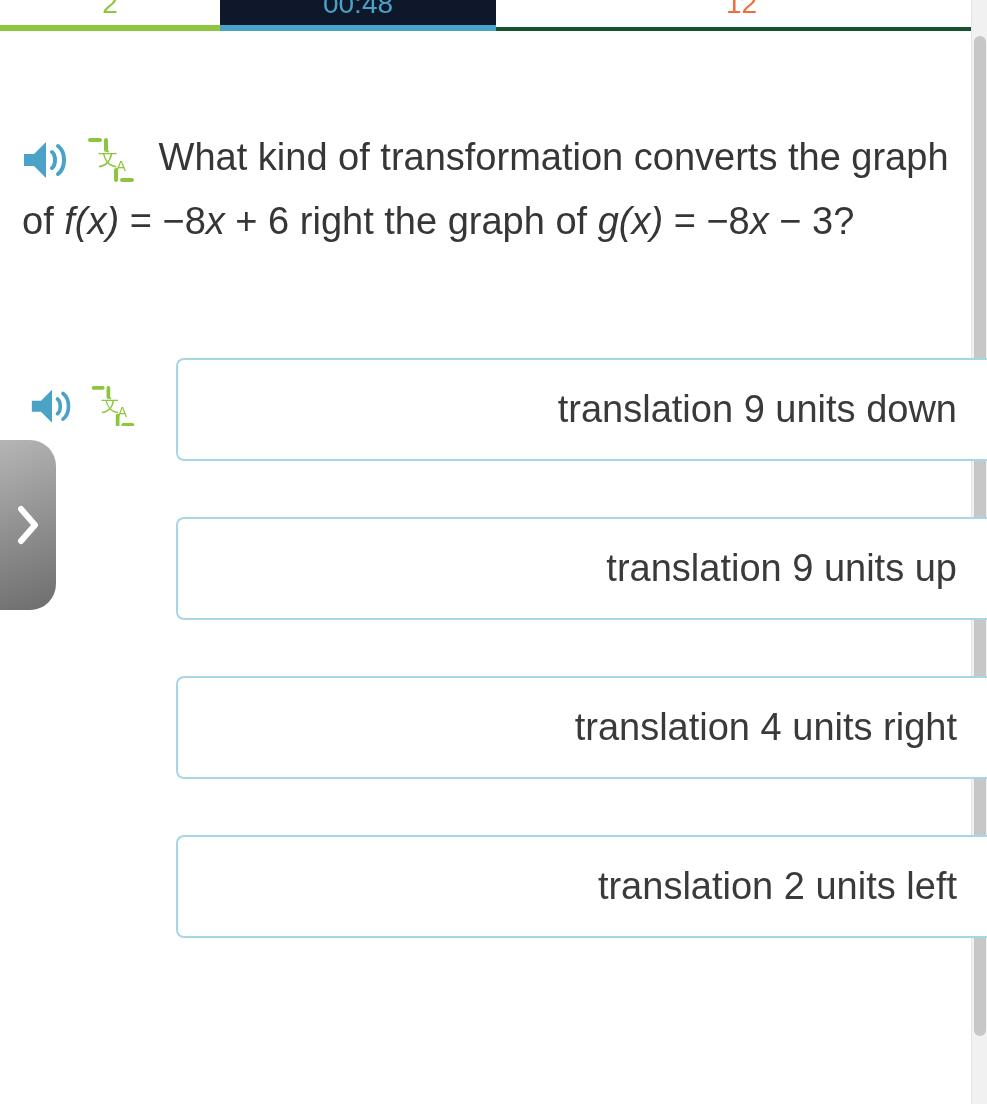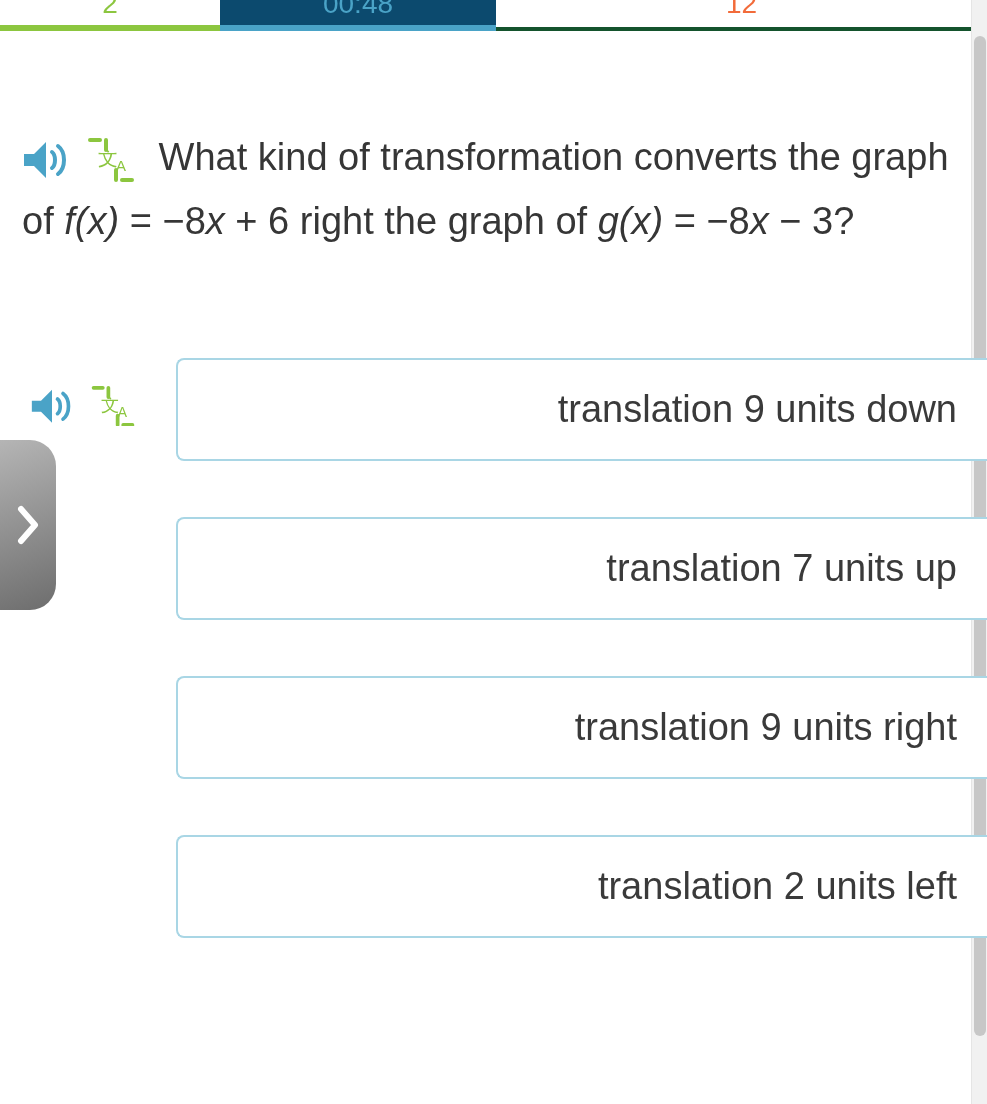--- a/index.html
+++ b/index.html
@@ -3,21 +3,21 @@
 <meta charset="utf-8">
 <style>
   * { box-sizing: border-box; margin: 0; padding: 0; }
   html, body { width: 987px; height: 1104px; font-family: Verdana, Geneva, sans-serif; background: #fff; color: #333; }
   .root { position: relative; width: 987px; height: 1104px; overflow: hidden; }
 
   
   .topbar { position: absolute; top: 0; left: 0; width: 987px; height: 31px; display: flex; }
   .seg { height: 31px; display: flex; align-items: flex-start; justify-content: center; font-size: 28px; line-height: 22px; overflow: hidden; font-weight: 400; }
   .seg-green  { width: 220px; background: #fff; color: #8cc63f; border-bottom: 6px solid #8cc63f; }
-  .seg-blue   { width: 276px; background: #0c4a6e; color: #4aa3c7; border-bottom: 6px solid #4aa3c7; }
+  .seg-blue   { width: 276px; background: #0f172a; color: #4aa3c7; border-bottom: 6px solid #4aa3c7; }
   .seg-orange { flex: 1;      background: #fff; color: #f26b3a; border-bottom: 4px solid #14532d; font-weight: 400; }
   .seg span { transform: translateY(-7px); }
 
   
   .scrollbar { position: absolute; top: 0; right: 0; width: 16px; height: 1104px; background: #f1f1f1; border-left: 1px solid #e5e5e5; }
   .scrollthumb { position: absolute; top: 36px; left: 2px; width: 12px; height: 1000px; background: #c7c7c7; border-radius: 6px; }
 
   
   .question { position: absolute; top: 125px; left: 22px; right: 24px; font-size: 38px; line-height: 64px; color: #363636; }
   .question .fx { font-style: italic; margin-top: 24px; }
@@ -96,22 +96,22 @@
       <span class="translate">
         <svg viewBox="0 0 54 44">
             <path fill="none" stroke="currentColor" stroke-width="4" stroke-linecap="round" d="M6 2h10M22 2v10M38 42h10M32 42v-10"></path>
             <text x="14" y="27" font-size="20" fill="currentColor" font-family="sans-serif">文</text>
             <text x="32" y="33" font-size="15" fill="currentColor" font-family="sans-serif">A</text>
           </svg>
       </span>
     </div>
     <div class="answers">
       <div class="answer"><span>translation 9 units down</span></div>
-      <div class="answer"><span>translation 7 units up</span></div>
-      <div class="answer"><span>translation 9 units right</span></div>
+      <div class="answer"><span>translation 9 units up</span></div>
+      <div class="answer"><span>translation 4 units right</span></div>
       <div class="answer"><span>translation 2 units left</span></div>
     </div>
   </div>
 
   <div class="drawer">
     <svg viewBox="0 0 22 40">
         <path fill="none" stroke="#fff" stroke-width="6" stroke-linecap="round" stroke-linejoin="round" d="M4 4l14 16L4 36"></path>
       </svg>
   </div>
 

